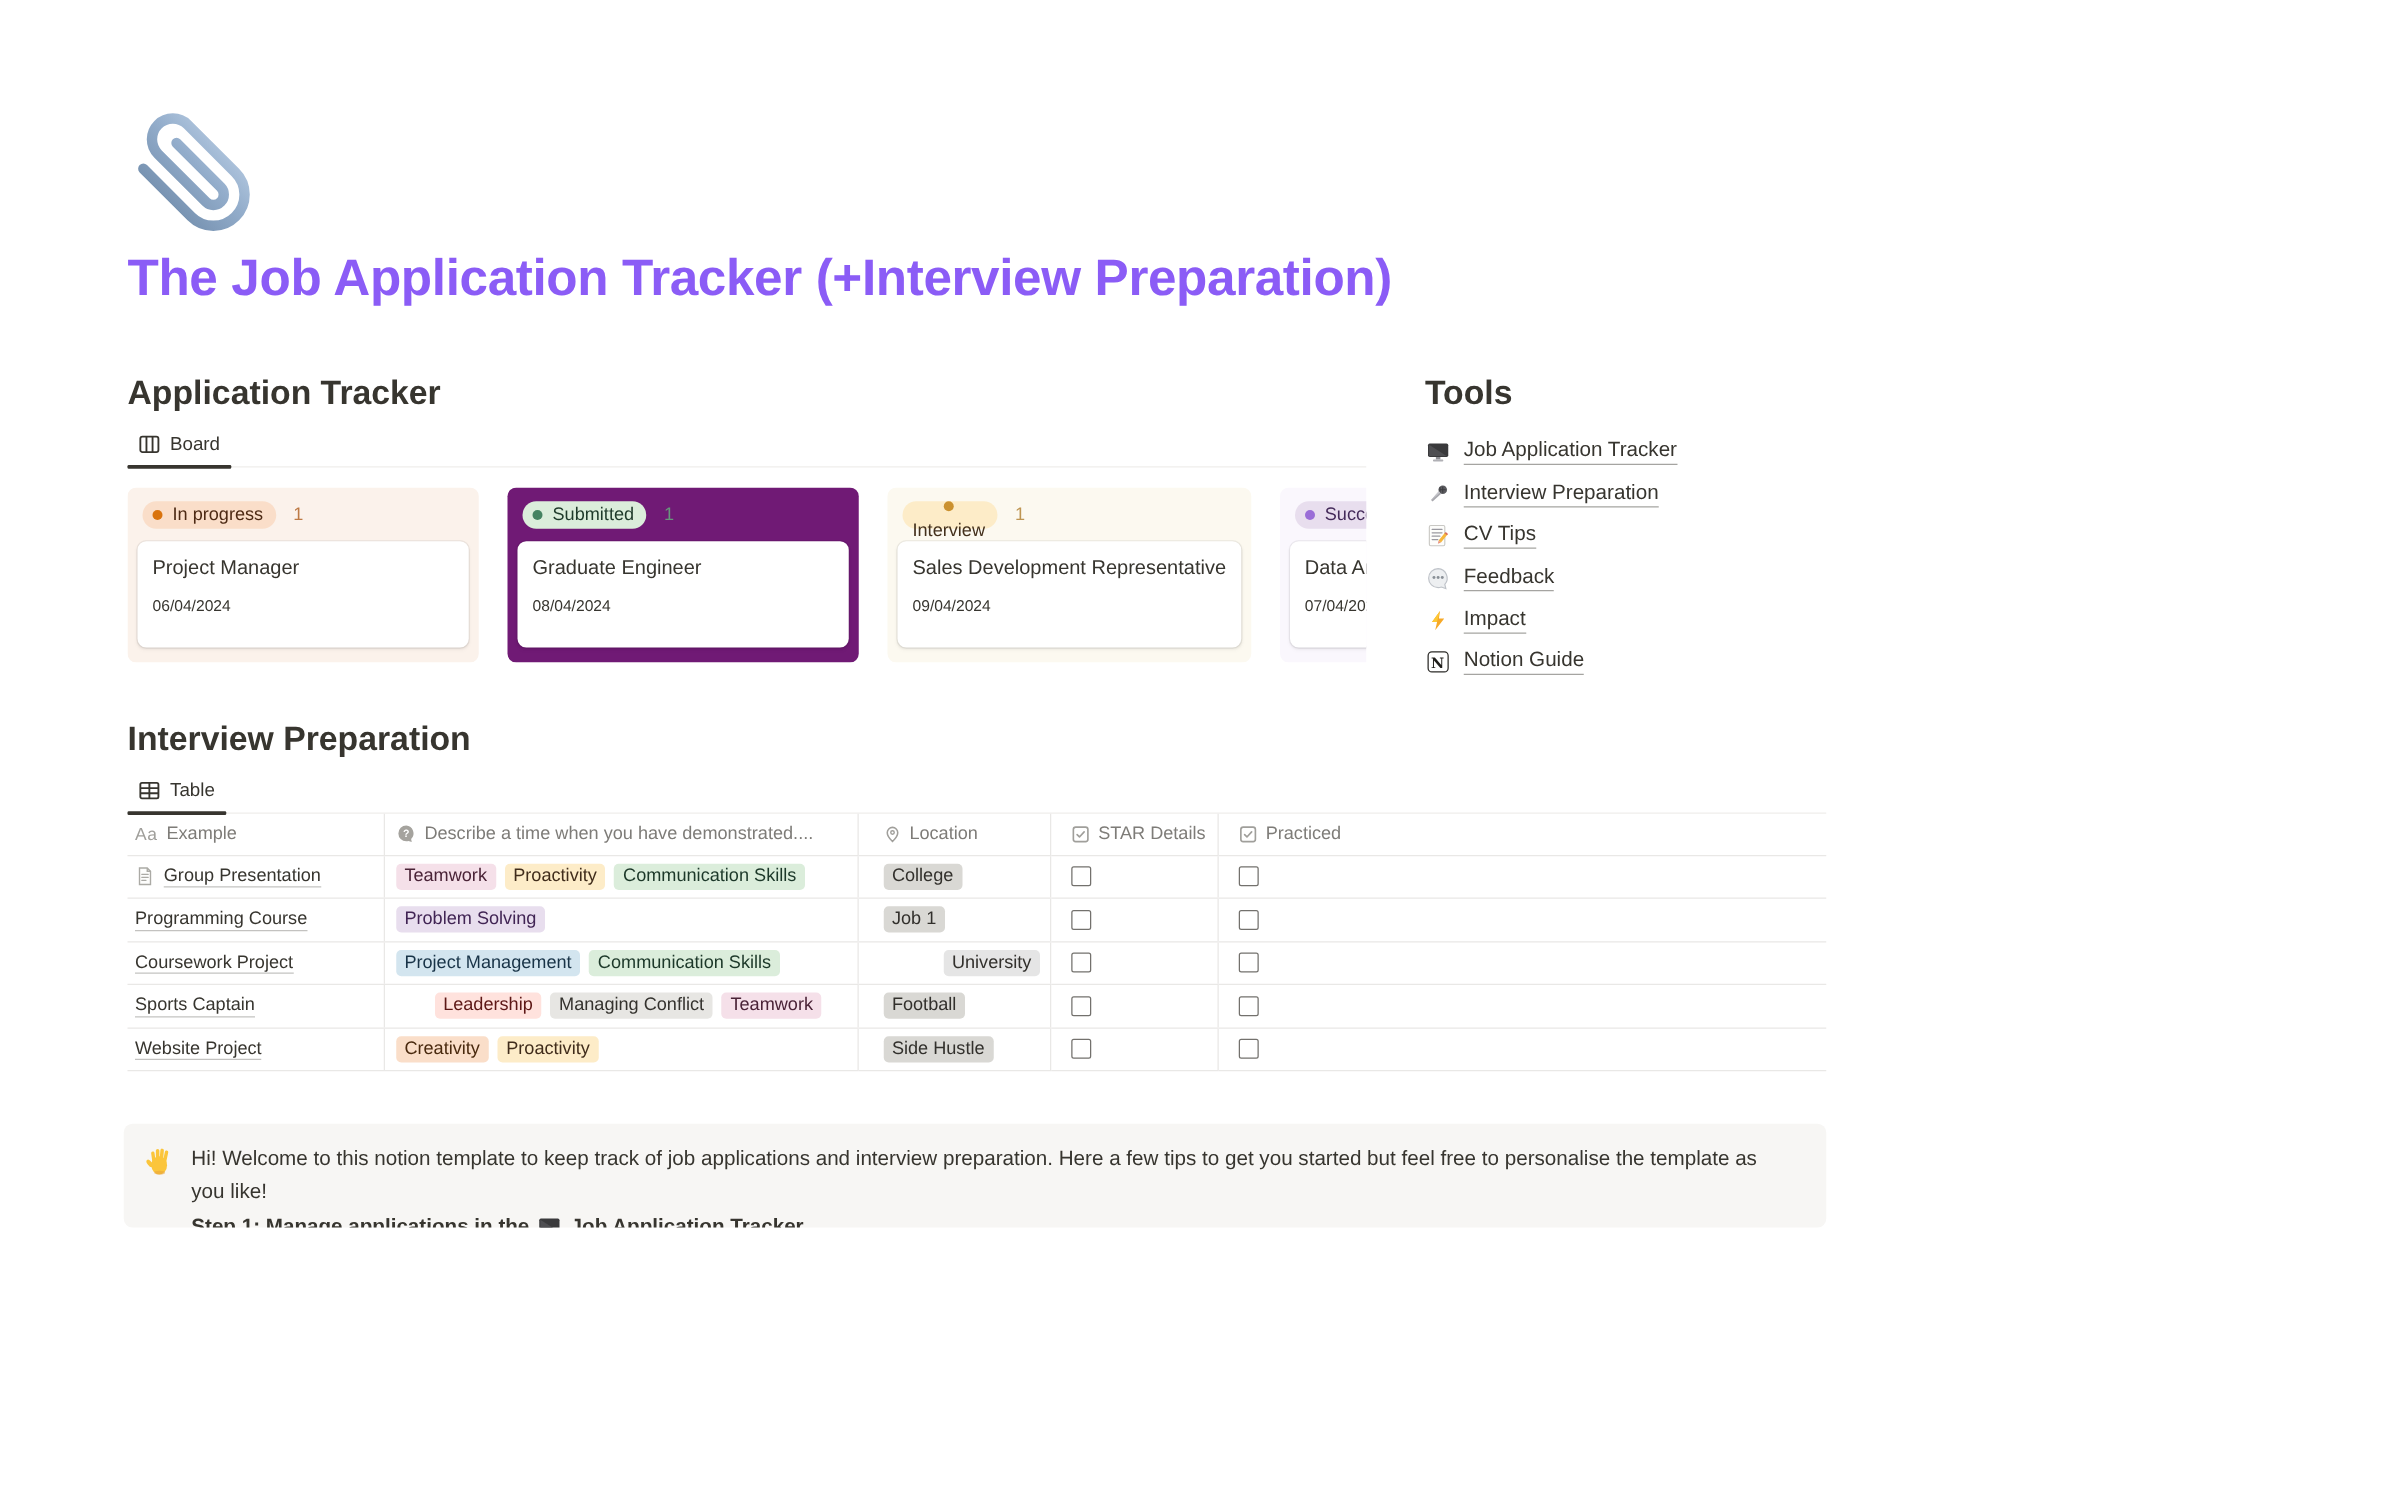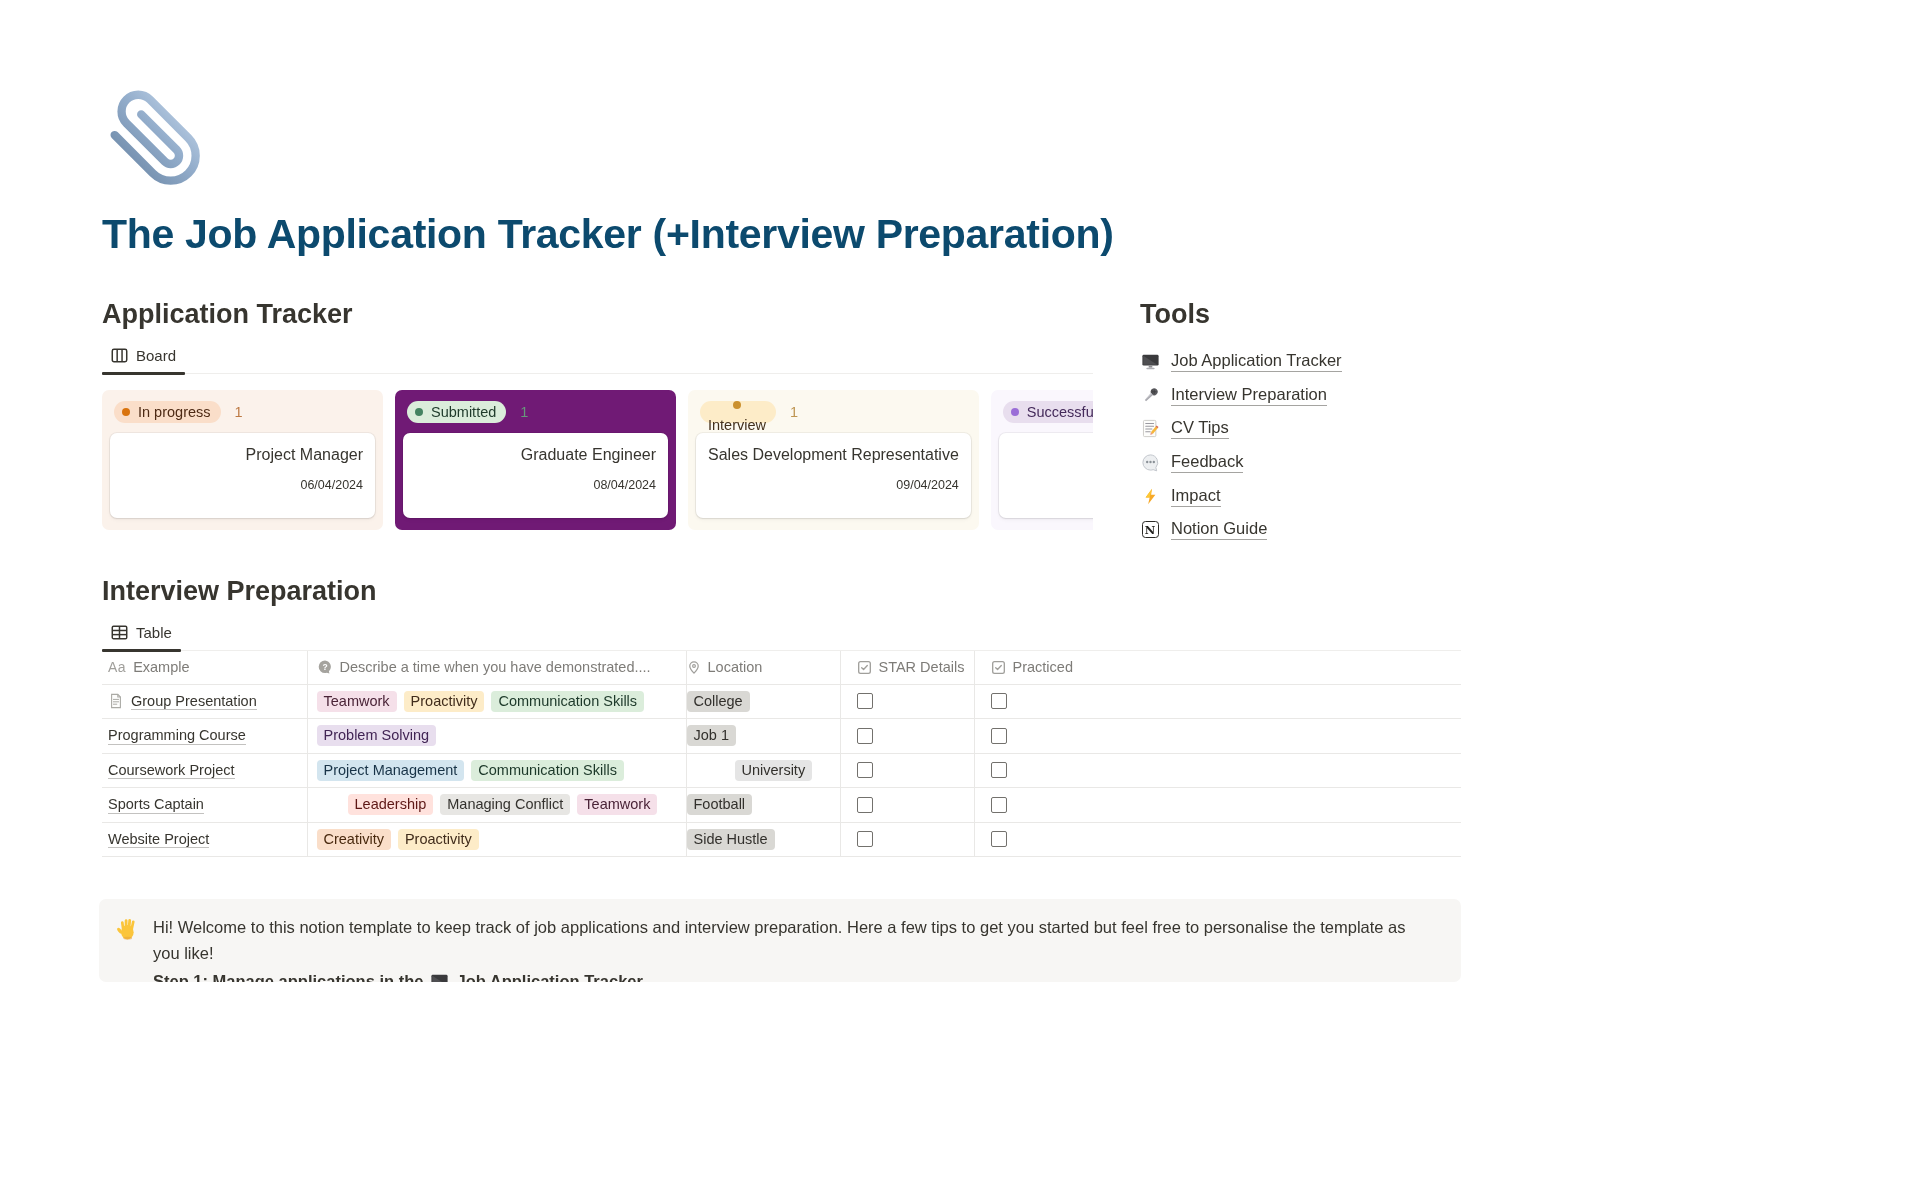--- a/index.html
+++ b/index.html
@@ -4,39 +4,39 @@
 <style>
   * { margin:0; padding:0; box-sizing:border-box; }
   html,body { background:#ffffff; }
   body {
     width:1920px; height:1199px; position:relative; overflow:hidden;
     font-family:"Liberation Sans", sans-serif; color:#37352F;
   }
   
   #page-icon { position:absolute; left:104px; top:86px; }
   #page-title {
-    position:absolute; left:102px; top:211px; width:1400px;
-    font-size:41px; font-weight:700; letter-spacing:-0.3px; color:#0c4a6e;
+    position:absolute; left:102px; top:199px; width:1400px;
+    font-size:41px; font-weight:700; letter-spacing:-0.3px; color:#8b5cf6;
   }
   
   #tracker-section { position:absolute; left:102px; top:299px; width:991px; }
   #tools-section   { position:absolute; left:1140px; top:299px; width:320px; }
   #interview-section { position:absolute; left:102px; top:576px; width:1359px; }
   #callout { position:absolute; left:99px; top:899px; width:1362px; height:83px;
     background:#F7F6F4; border-radius:7px; overflow:hidden;
     display:flex; gap:13px; padding:15px 24px 0 16px; }
   h2.nh2 { font-size:27px; font-weight:700; color:#37352F; }
   
   .tabbar { display:flex; margin-top:17px; border-bottom:1px solid #EFEEEC; }
   .tab { position:relative; display:flex; align-items:center; gap:8px;
     padding:0 9px 9px 9px; font-size:15px; font-weight:500; color:#37352F; cursor:pointer; }
   .tab.active::after { content:''; position:absolute; left:0; right:0; bottom:-1.5px;
     height:2.5px; background:#37352F; border-radius:1px; }
   
-  .board { display:flex; gap:12px; margin-top:16px; width:991px; overflow:hidden;text-align:right; }
+  .board { display:flex; gap:23px; margin-top:16px; width:991px; overflow:hidden; }
   .bcol { flex:0 0 281px; border-radius:7px; padding:8px 8px 12px; }
   .bcol-head { display:flex; align-items:center; gap:14px; margin:3px 4px 10px; }
   .bpill { display:inline-flex; align-items:center; gap:8px; height:22px;
     padding:0 10px 0 8px; border-radius:12px; font-size:14.5px; white-space:nowrap; }
   .bdot { width:8px; height:8px; border-radius:50%; flex:none; }
   .bcount { font-size:14.5px; }
   .bcard { background:#fff; border-radius:7px; height:85px; padding:13px 12px;
     box-shadow:0 0 0 1px rgba(15,15,15,0.05), 0 1px 2px rgba(15,15,15,0.07), 0 2px 4px rgba(15,15,15,0.04);
     cursor:pointer; }
   .bcard-title { font-size:16px; line-height:17px; color:#37352F; white-space:nowrap; overflow:hidden; }
@@ -52,21 +52,21 @@
     font-size:11.5px; color:#1f1e1b; background:#fff; }
   
   table.ntable { border-collapse:collapse; table-layout:fixed; width:1359px; margin-top:0; }
   .ntable col.c1{width:205px}.ntable col.c2{width:379px}.ntable col.c3{width:154px}
   .ntable col.c4{width:134px}.ntable col.c5{width:487px}
   .ntable th { height:33px; font-size:14.5px; font-weight:400; color:#7E7C78; text-align:left;
     vertical-align:middle; border-bottom:1px solid #E9E8E6; cursor:pointer; }
   .ntable td { height:34.5px; vertical-align:middle; border-bottom:1px solid #E9E8E6; }
   .ntable th + th, .ntable td + td { border-left:1px solid #E9E8E6; }
   .hcell { display:flex; align-items:center; gap:7px; }
-  .p6{padding-left:6px}.p8{padding-left:9px}.p16{padding-left:16px}.p20{}
+  .p6{padding-left:6px}.p8{padding-left:9px}.p16{padding-left:16px}.p20{padding-left:20px}
   .aa { font-size:14px; color:#A09F9B; letter-spacing:0.5px; }
   .row-title { font-size:14.5px; font-weight:500; color:#37352F; cursor:pointer;
     border-bottom:1px solid rgba(55,53,47,0.3); padding-bottom:0.5px; white-space:nowrap; }
   .titlewrap { display:flex; align-items:center; gap:7px; }
   .tag { display:inline-block; height:21px; line-height:21px; padding:0 7px; border-radius:4px;
     font-size:14.5px; margin-right:7px; white-space:nowrap; }
   .nbox { width:16px; height:16px; border:1.6px solid #73716D; border-radius:2px; background:#fff; cursor:pointer; }
   
   .c-icon { flex:none; margin-top:3px; }
   .c-body { max-width:1268px; }

